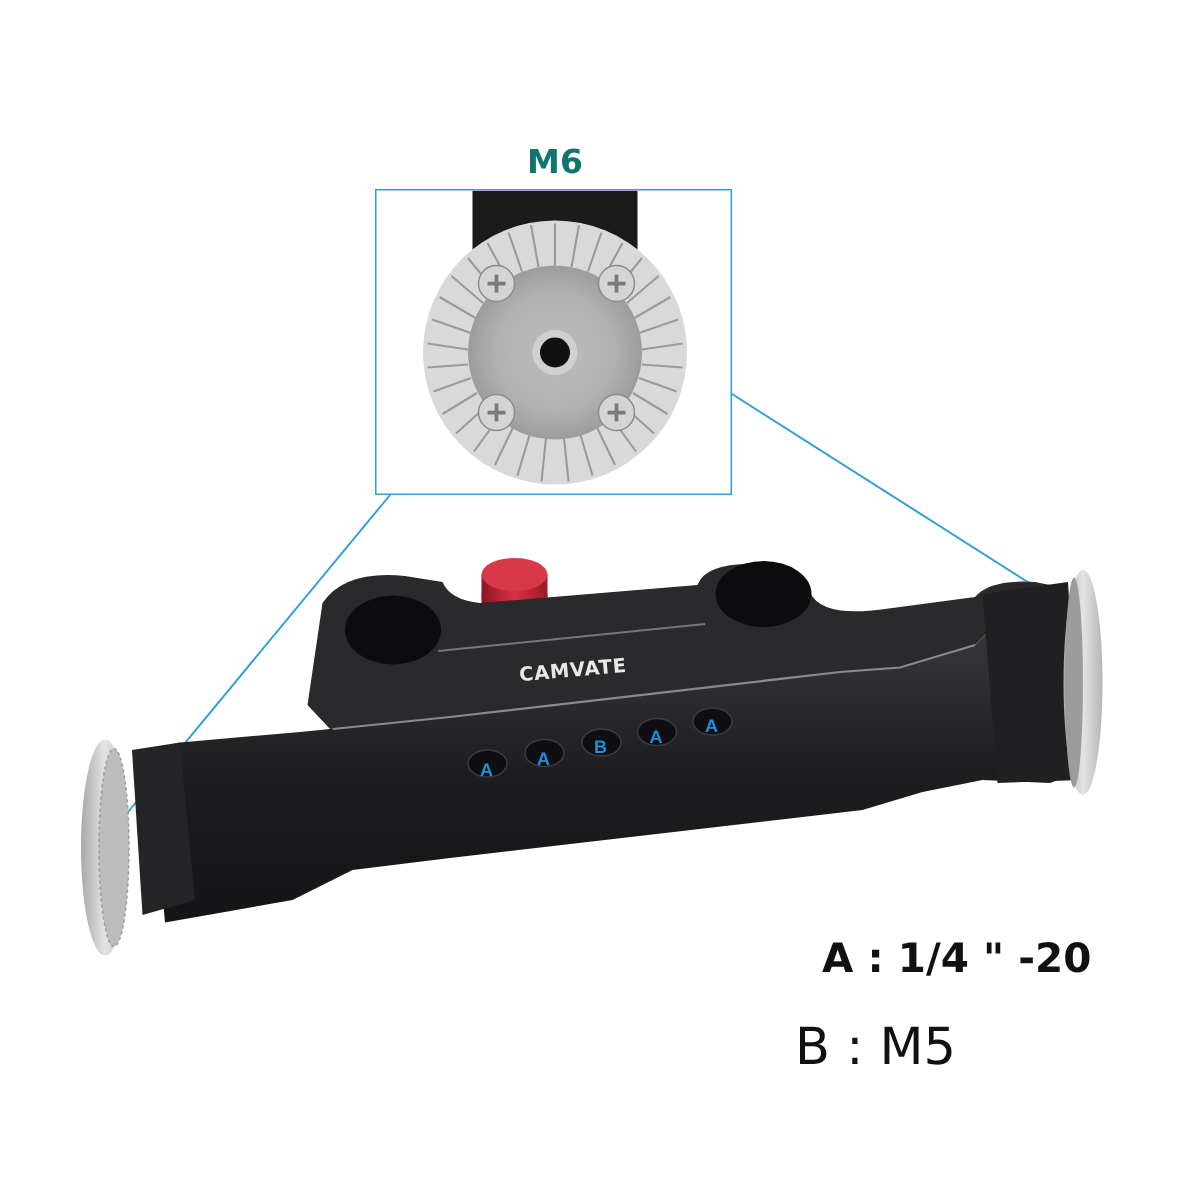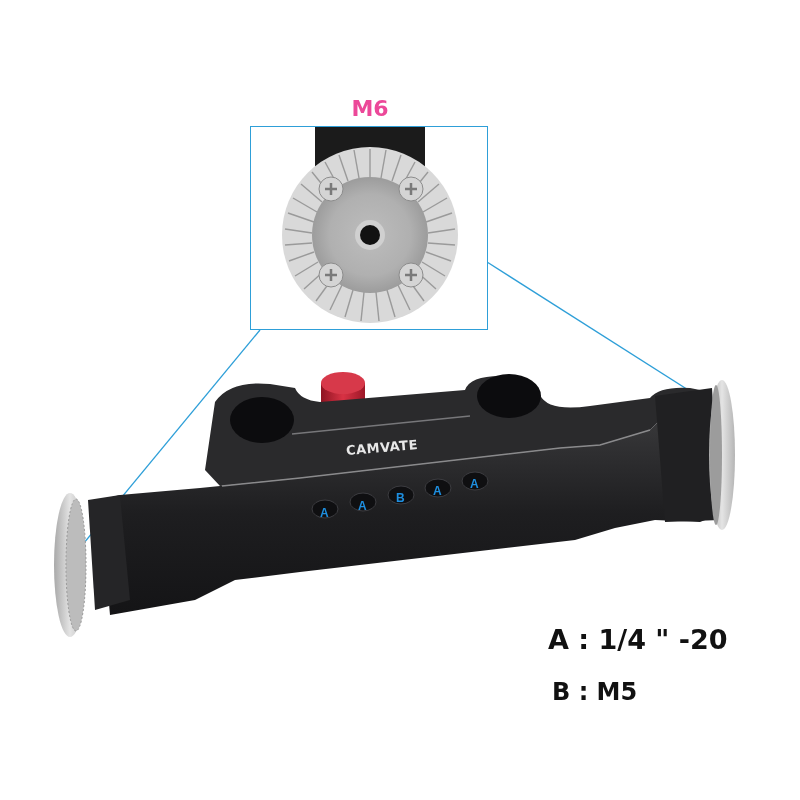--- a/index.html
+++ b/index.html
@@ -1,21 +1,21 @@
 <!DOCTYPE html>
 <html><head>
 <meta charset="utf-8">
 <style>
   html,body{margin:0;padding:0;background:#ffffff;}
   #stage{position:relative;width:800px;height:800px;overflow:hidden;background:#fff;font-family:"DejaVu Sans","Liberation Sans",sans-serif;}
   .abs{position:absolute;}
-  #zoom-title{left:0;width:740px;top:96px;text-align:center;font-weight:bold;font-size:22px;color:#ec4899;}
+  #zoom-title{left:0;width:740px;top:96px;text-align:center;font-weight:bold;font-size:22px;color:#0f766e;}
   #inset{left:250px;top:126px;width:236px;height:202px;border:1.5px solid #2e9fd8;background:#fff;overflow:hidden;}
   #spec-a{left:548px;top:624px;font-weight:bold;font-size:27px;color:#111;white-space:pre;}
-  #spec-b{left:552px;top:678px;font-weight:bold;font-size:24px;color:#111;white-space:pre;}
+  #spec-b{left:530px;top:678px;font-weight:normal;font-size:34px;color:#111;white-space:pre;}
   svg{position:absolute;left:0;top:0;}
   .hole-label{position:absolute;font-family:"Liberation Sans",sans-serif;font-weight:bold;font-size:12px;color:#1e8fe0;}
   #brand{position:absolute;left:346px;top:440px;font-family:"DejaVu Sans",sans-serif;font-weight:bold;font-size:13px;letter-spacing:0.5px;color:#e8e8e8;transform:rotate(-5deg);}
 </style>
 </head>
 <body>
 
 <div id="stage">
 
   <svg width="800" height="800" viewBox="0 0 800 800">

